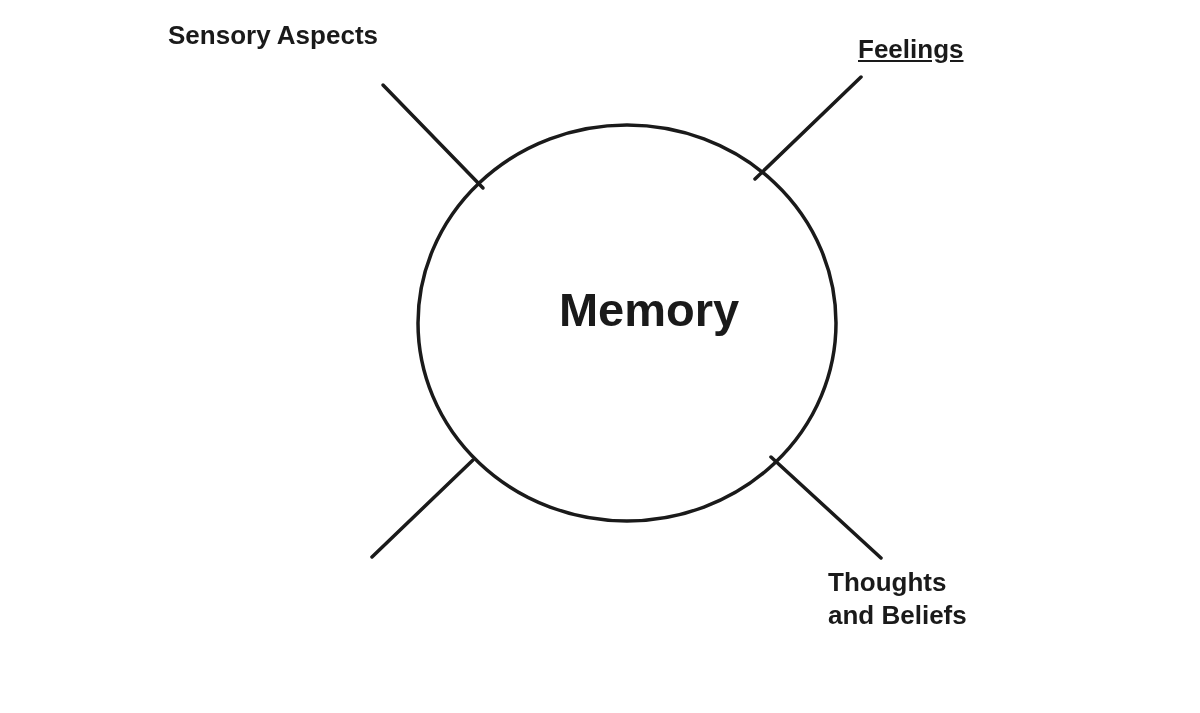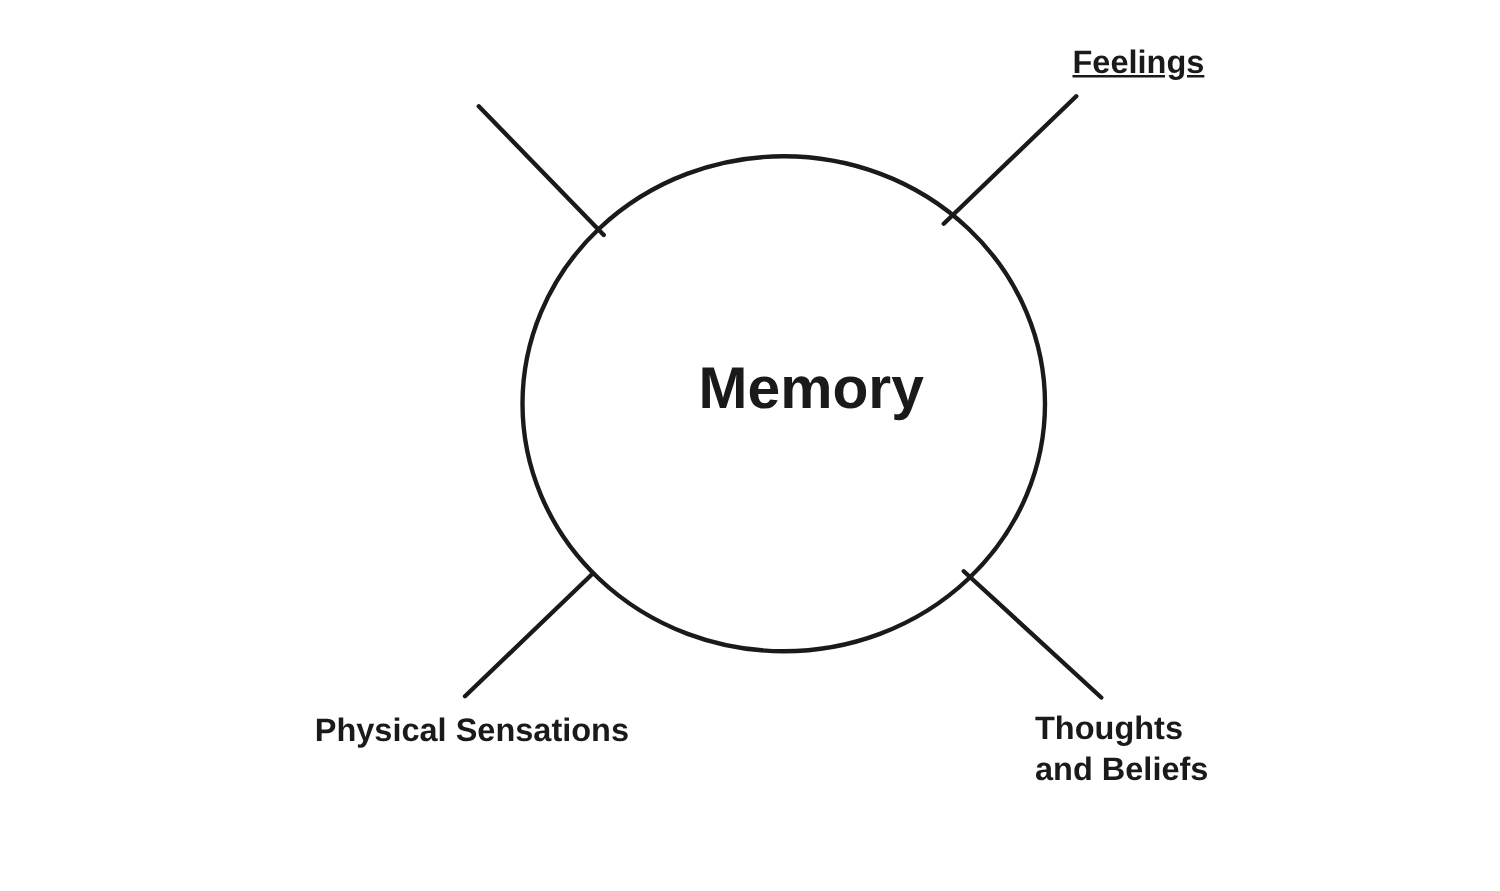--- a/index.html
+++ b/index.html
@@ -80,28 +80,28 @@
     <line x1="383" y1="85" x2="483" y2="188"></line>
     <line x1="861" y1="77" x2="755" y2="179"></line>
     <line x1="372" y1="557" x2="473" y2="460"></line>
     <line x1="881" y1="558" x2="771" y2="457"></line>
     <ellipse cx="627" cy="323" rx="209" ry="198"></ellipse>
   </svg>
 
   <div class="center-label">Memory</div>
 
   <div class="node-label node-tl">
+    <span>Sensory Aspects</span>
   </div>
 
   <div class="node-label node-tr">
     <span>Feelings</span>
   </div>
 
   <div class="node-label node-bl">
-    <span>Physical Sensations</span>
   </div>
 
   <div class="node-label node-br">
     <span>Thoughts</span>
     <span>and Beliefs</span>
   </div>
 
 </div>
 
 </body></html>

